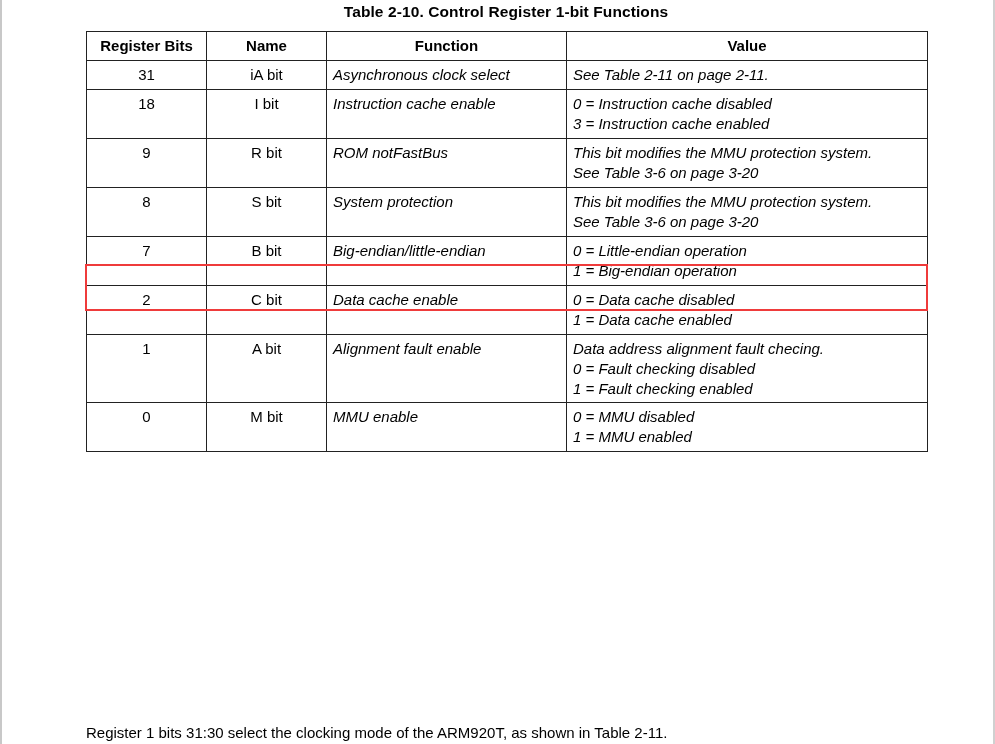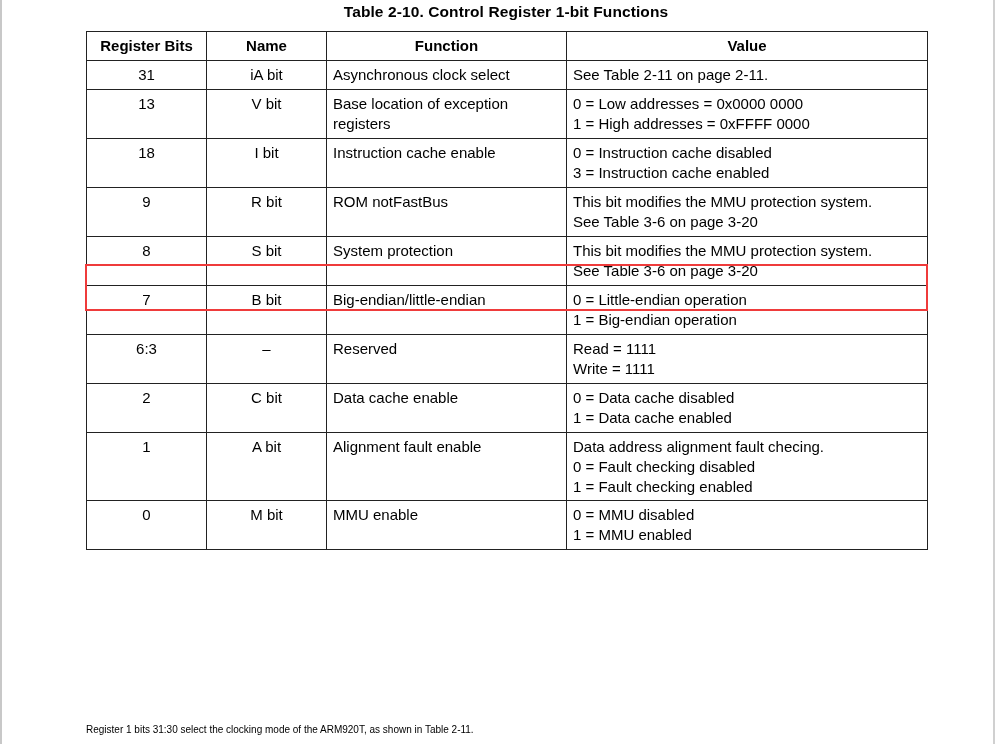--- a/index.html
+++ b/index.html
@@ -26,27 +26,27 @@
     table.reg th, table.reg td {
       border: 1.5px solid #222; vertical-align: top;
       padding: 0 6px; line-height: 20px;
     }
     table.reg th { height: 28px; font-weight: bold; text-align: center; vertical-align: middle; font-size: 15px; }
     table.reg td { padding-top: 4px; }
     table.reg td.center { text-align: center; }
     table.reg tr.h1 td { height: 24px; }
     table.reg tr.h2 td { height: 44px; }
     table.reg tr.h3 td { height: 63px; }
-    .line { display: block; white-space: nowrap; }
+    .line { display: block; white-space: nowrap; font-style: italic; }
     .highlight {
       position: absolute; left: 85px; top: 264px; width: 839px; height: 43px;
       border: 2.5px solid #ef3b3b; pointer-events: none;
     }
     .caption {
-      position: absolute; left: 86px; top: 724px; font-size: 10px; white-space: nowrap;
+      position: absolute; left: 86px; top: 724px; font-size: 15px; white-space: nowrap;
     }
   </style>
 </head>
 <body>
 
 <div class="edge-left"></div>
 <div class="edge-right"></div>
 
 <div class="title">Table 2-10. Control Register 1-bit Functions</div>
 
@@ -67,32 +67,20 @@
   </thead>
   <tbody>
     <tr class="h1">
       <td class="center">31</td>
       <td class="center">iA bit</td>
       <td>
           <span class="line">Asynchronous clock select</span>
         </td>
       <td>
           <span class="line">See Table 2-11 on page 2-11.</span>
-        </td>
-    </tr>
-    <tr class="h2">
-      <td class="center">13</td>
-      <td class="center">V bit</td>
-      <td>
-          <span class="line">Base location of exception</span>
-          <span class="line">registers</span>
-        </td>
-      <td>
-          <span class="line">0 = Low addresses = 0x0000 0000</span>
-          <span class="line">1 = High addresses = 0xFFFF 0000</span>
         </td>
     </tr>
     <tr class="h2">
       <td class="center">18</td>
       <td class="center">I bit</td>
       <td>
           <span class="line">Instruction cache enable</span>
         </td>
       <td>
           <span class="line">0 = Instruction cache disabled</span>
@@ -126,31 +114,20 @@
       <td class="center">B bit</td>
       <td>
           <span class="line">Big-endian/little-endian</span>
         </td>
       <td>
           <span class="line">0 = Little-endian operation</span>
           <span class="line">1 = Big-endian operation</span>
         </td>
     </tr>
     <tr class="h2">
-      <td class="center">6:3</td>
-      <td class="center">–</td>
-      <td>
-          <span class="line">Reserved</span>
-        </td>
-      <td>
-          <span class="line">Read = 1111</span>
-          <span class="line">Write = 1111</span>
-        </td>
-    </tr>
-    <tr class="h2">
       <td class="center">2</td>
       <td class="center">C bit</td>
       <td>
           <span class="line">Data cache enable</span>
         </td>
       <td>
           <span class="line">0 = Data cache disabled</span>
           <span class="line">1 = Data cache enabled</span>
         </td>
     </tr>

